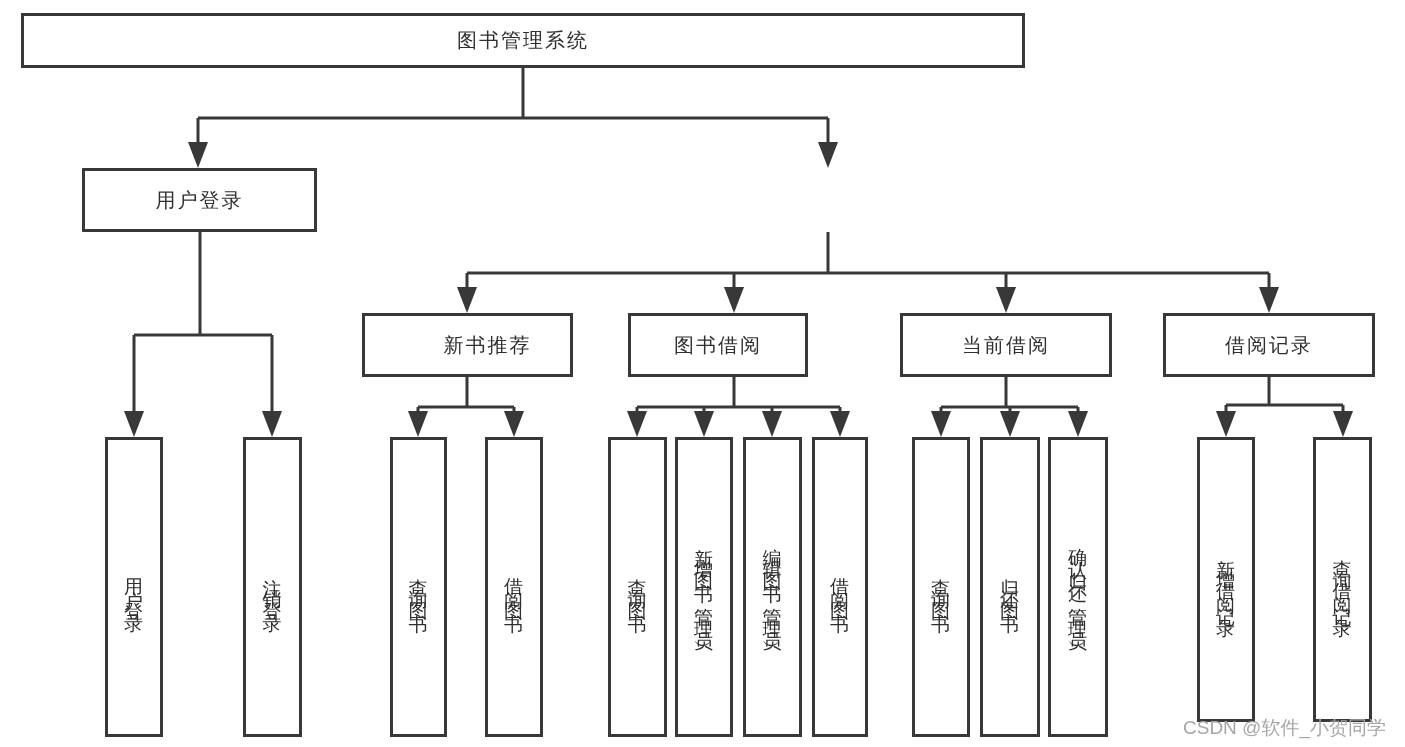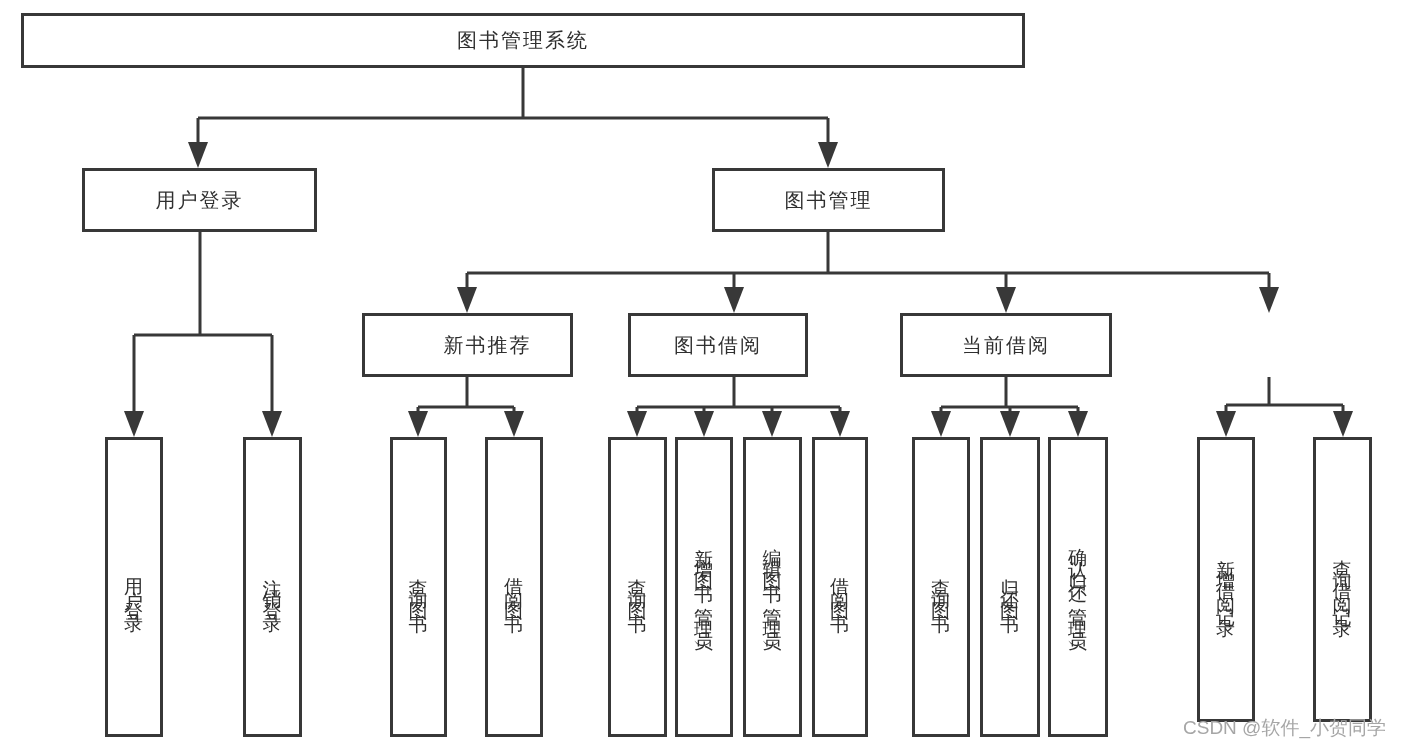--- a/index.html
+++ b/index.html
@@ -81,32 +81,32 @@
     </g>
   </svg>
 
   <div class="node hnode" style="left:21px;top:13px;width:1004px;height:55px;">
     <span>图书管理系统</span>
   </div>
 
   <div class="node hnode" style="left:82px;top:168px;width:235px;height:64px;">
     <span>用户登录</span>
   </div>
-  <div class="node hnode" style="left:712px;top:168px;width:233px;height:64px;">
-    <span>图书管理</span>
-  </div>
 
   <div class="node hnode" style="left:362px;top:313px;width:211px;height:64px;padding-left:40px;">
     <span>新书推荐</span>
   </div>
   <div class="node hnode" style="left:628px;top:313px;width:180px;height:64px;">
     <span>图书借阅</span>
   </div>
   <div class="node hnode" style="left:900px;top:313px;width:212px;height:64px;">
     <span>当前借阅</span>
+  </div>
+  <div class="node hnode" style="left:1163px;top:313px;width:212px;height:64px;">
+    <span>借阅记录</span>
   </div>
 
   <div class="node vnode" style="left:105px;top:437px;width:58px;height:300px;">
     <span>用户登录</span>
   </div>
   <div class="node vnode" style="left:243px;top:437px;width:59px;height:300px;">
     <span>注销登录</span>
   </div>
 
   <div class="node vnode" style="left:390px;top:437px;width:57px;height:300px;">

